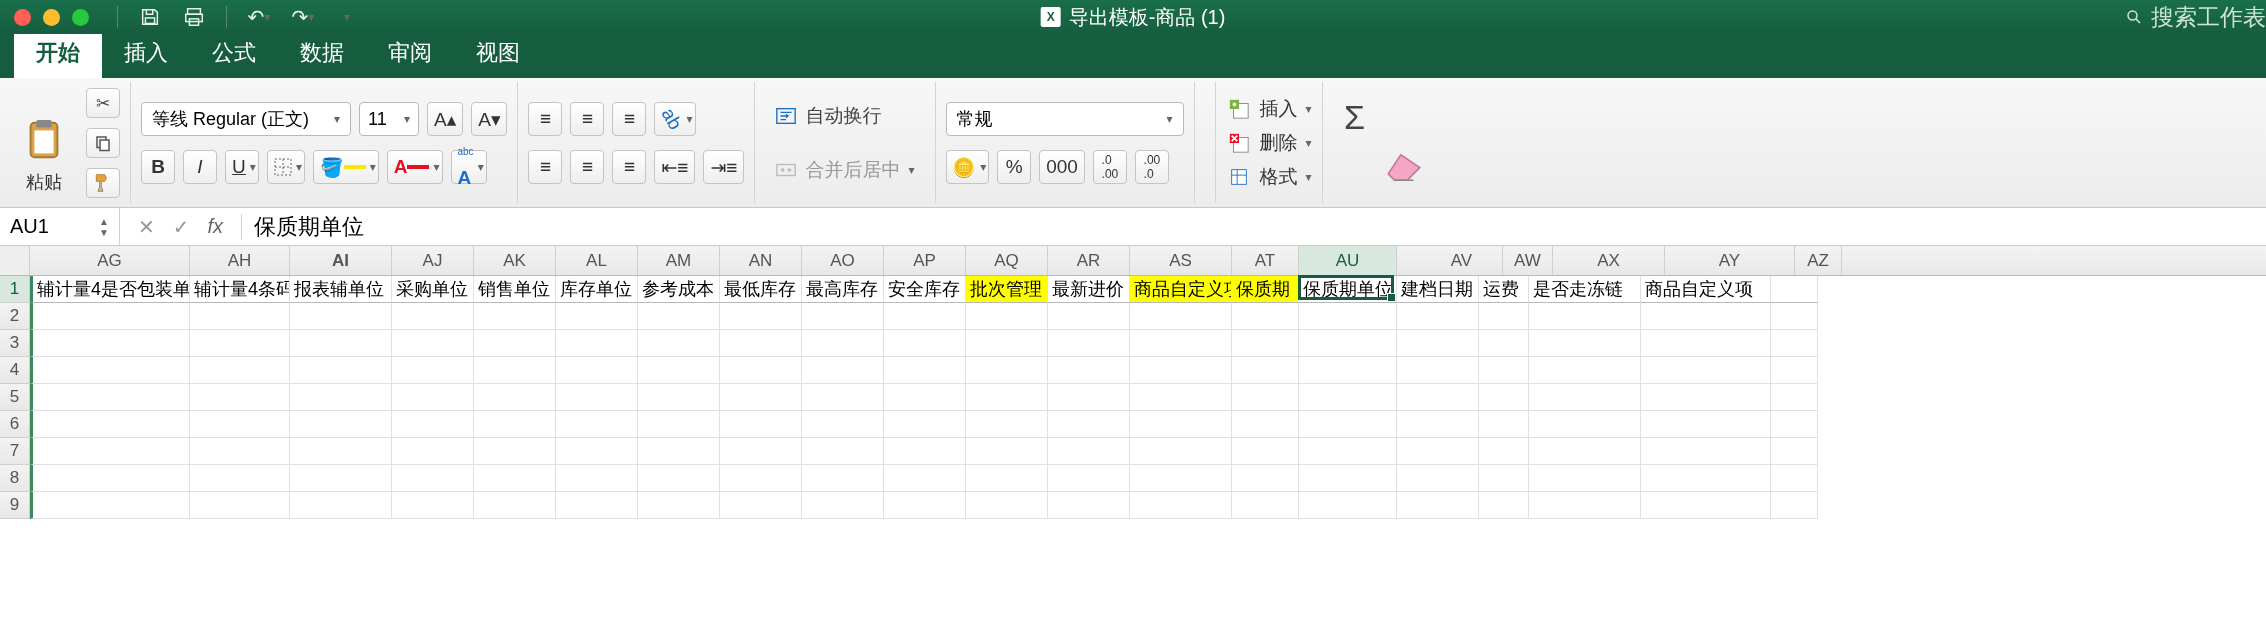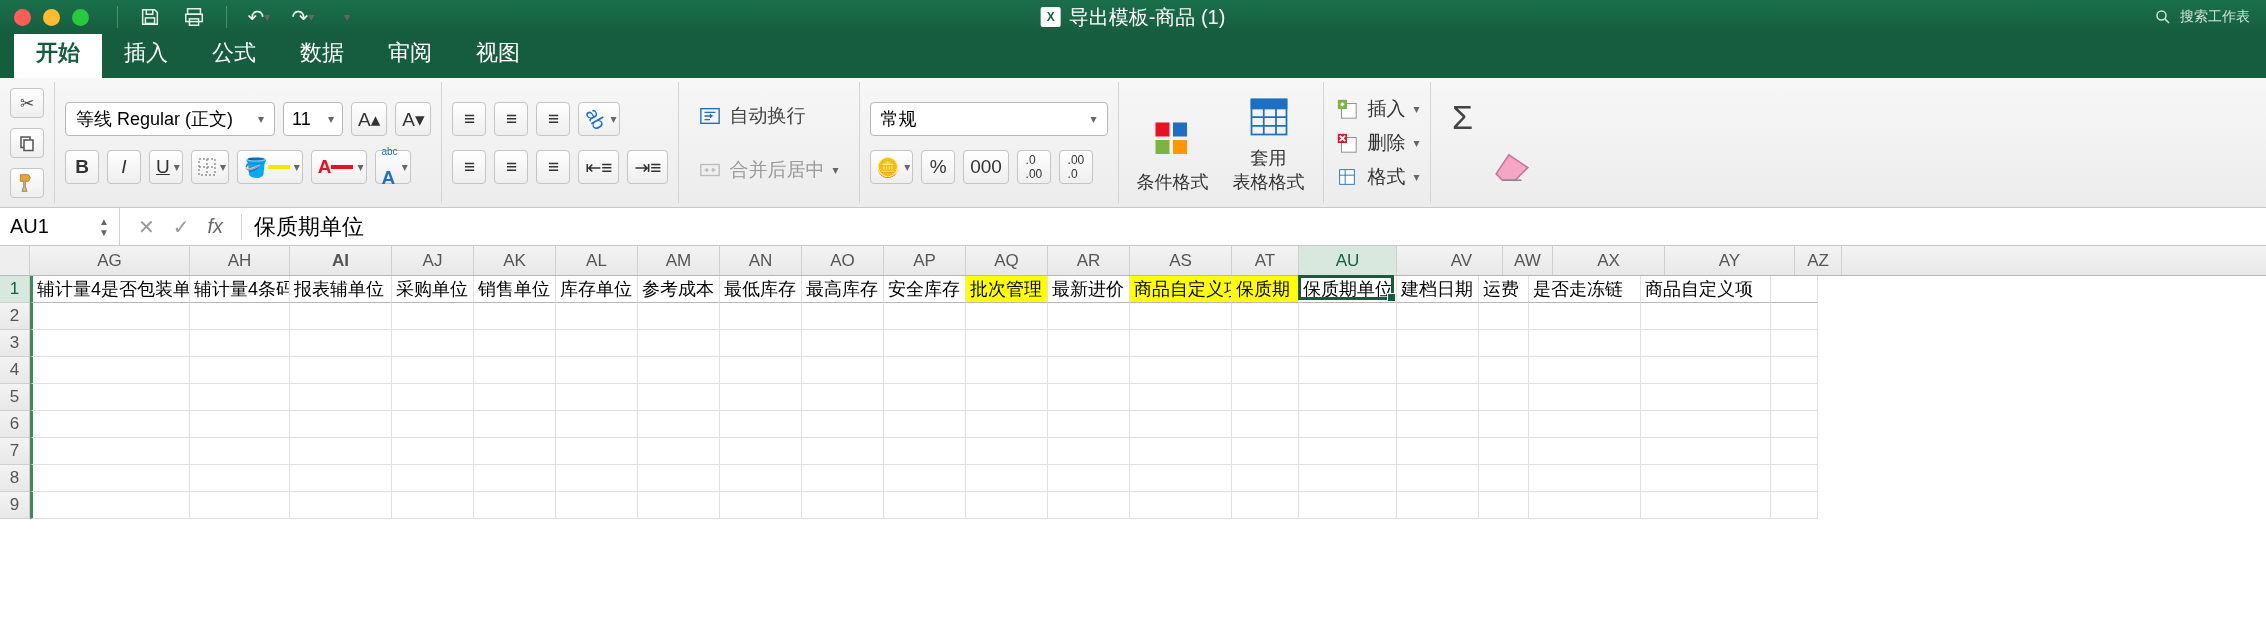--- a/index.html
+++ b/index.html
@@ -10,21 +10,21 @@
   .traffic-lights { display: flex; gap: 12px; margin-left: 14px; }
   .light { width: 17px; height: 17px; border-radius: 50%; }
   .light.red { background: #ff5f57; }
   .light.yellow { background: #febc2e; }
   .light.green { background: #28c840; }
   .qat { display: flex; align-items: center; gap: 20px; margin-left: 28px; }
   .qat-icon { width: 24px; height: 24px; display: flex; align-items: center; justify-content: center; color: #e8f3ed; font-size: 20px; }
   .qat-sep { width: 1px; height: 22px; background: rgba(255,255,255,0.25); }
   .doc-title { position: absolute; left: 50%; transform: translateX(-50%); display: flex; align-items: center; gap: 8px; font-size: 20px; font-weight: 400; }
   .doc-title-icon { width: 20px; height: 20px; background: #fff; border-radius: 2px; display: flex; align-items: center; justify-content: center; color: #165d3f; font-size: 12px; font-weight: bold; }
-  .search-area { margin-left: auto; margin-right: 16px; display: flex; align-items: center; gap: 8px; color: #cde4d8; font-size: 14px; }
+  .search-area { margin-left: auto; margin-right: 0; display: flex; align-items: center; gap: 8px; color: #cde4d8; font-size: 23px; }
   .search-area svg { width: 18px; height: 18px; }
   
   
   .ribbon-tabs { height: 44px; background: #165d3f; display: flex; align-items: flex-end; padding-left: 14px; }
   .ribbon-tab { padding: 10px 22px; color: #fff; font-size: 22px; cursor: pointer; }
   .ribbon-tab.active { background: #fff; color: #165d3f; font-weight: 600; }
   
   
   .ribbon { height: 130px; background: linear-gradient(#f7f7f7, #ececec); border-bottom: 1px solid #c8c8c8; display: flex; align-items: stretch; padding: 4px 0; }
   .group { display: flex; flex-direction: column; padding: 6px 10px 0; border-right: 1px solid #d4d4d4; }
@@ -130,20 +130,30 @@
   <div class="ribbon-tab">公式</div>
   <div class="ribbon-tab">数据</div>
   <div class="ribbon-tab">审阅</div>
   <div class="ribbon-tab">视图</div>
 </div>
 
 <div class="ribbon">
 
   <div class="group">
     <div class="group-body">
+      <div class="bigbtn">
+        <div class="icon">
+          <svg width="46" height="46" viewBox="0 0 24 24">
+              <rect x="5" y="3" width="14" height="18" rx="2" fill="#d9a24a" stroke="#a67a2e"></rect>
+              <rect x="8" y="1.5" width="8" height="4" rx="1" fill="#888"></rect>
+              <rect x="7" y="7" width="10" height="12" fill="#fff"></rect>
+            </svg>
+        </div>
+        <div class="label">粘贴</div>
+      </div>
       <div class="stack">
         <div class="smallbtn">
             <span>✂</span>
           </div>
         <div class="smallbtn">
           <svg width="18" height="18" viewBox="0 0 24 24" fill="none" stroke="#555" stroke-width="2">
               <rect x="4" y="4" width="12" height="14"></rect>
               <rect x="8" y="8" width="12" height="14" fill="#fff"></rect>
             </svg>
         </div>
@@ -310,42 +320,20 @@
           <div class="btn">
               <span style="font-size:12px">.00<br>.0</span>
             </div>
         </div>
       </div>
     </div>
   </div>
 
   <div class="group">
     <div class="group-body">
-      <div class="bigbtn">
-        <div class="icon">
-          <svg width="42" height="42" viewBox="0 0 24 24">
-              <rect x="2" y="2" width="8" height="8" fill="#e81123"></rect>
-              <rect x="12" y="2" width="8" height="8" fill="#1e6fc4"></rect>
-              <rect x="2" y="12" width="8" height="8" fill="#7cb342"></rect>
-              <rect x="12" y="12" width="8" height="8" fill="#ff9800"></rect>
-            </svg>
-        </div>
-        <div class="label">条件格式</div>
-      </div>
-      <div class="bigbtn">
-        <div class="icon">
-          <svg width="42" height="42" viewBox="0 0 24 24" fill="none" stroke="#1e6fc4" stroke-width="1">
-              <rect x="2" y="2" width="20" height="20"></rect>
-              <path d="M2 7h20M2 12h20M2 17h20M9 2v20M16 2v20"></path>
-              <rect x="2" y="2" width="20" height="5" fill="#1e6fc4"></rect>
-            </svg>
-        </div>
-        <div class="label" style="white-space:pre-line">套用
-表格格式</div>
-      </div>
     </div>
   </div>
 
   <div class="group">
     <div class="group-body">
       <div class="stack" style="gap:8px">
         <div class="ins-row">
           <span class="icon-sq">
             <svg width="22" height="22" viewBox="0 0 24 24">
                 <rect x="6" y="6" width="16" height="16" fill="#fff" stroke="#888"></rect>

